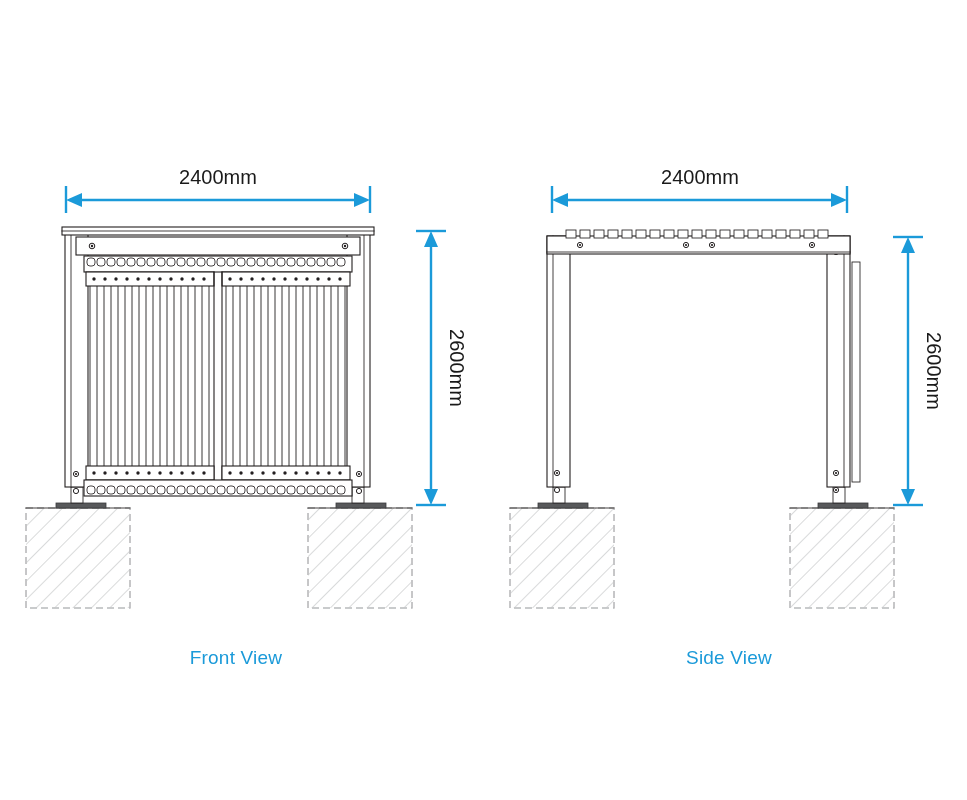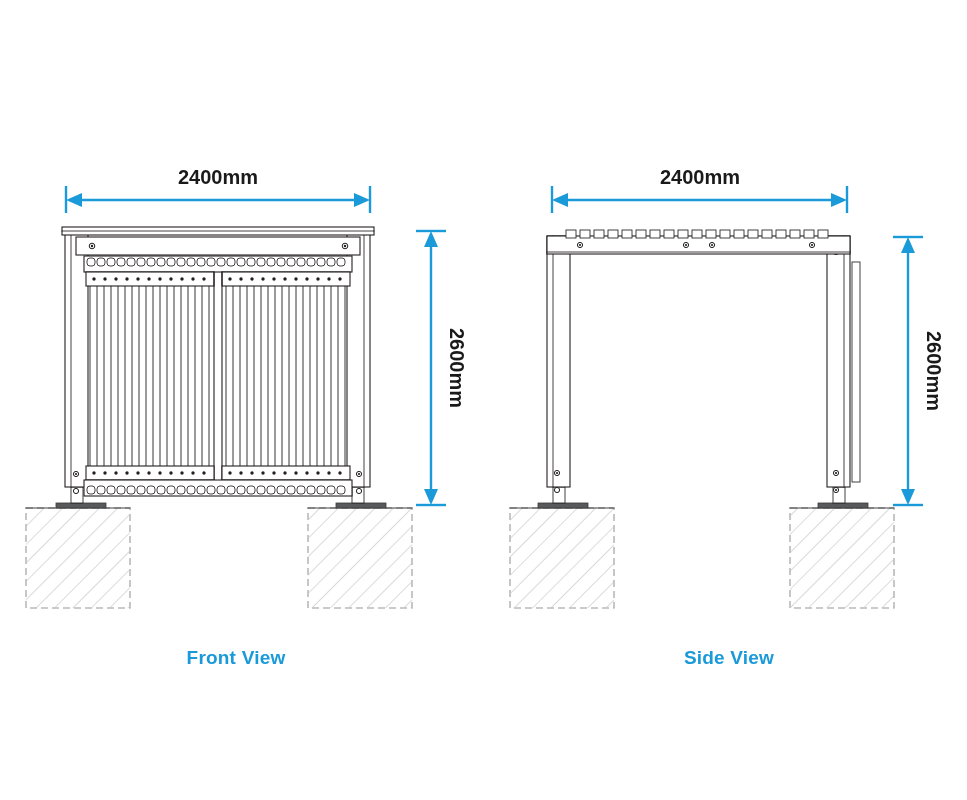--- a/index.html
+++ b/index.html
@@ -15,21 +15,20 @@
     overflow: hidden;
     font-family: "Liberation Sans", sans-serif;
     -webkit-font-smoothing: antialiased;
   }
   #drawing-root {
     position: absolute;
     left: 0;
     top: 0;
     width: 967px;
     height: 800px;
-    font-weight: bold;
   }
   svg.drawing {
     display: block;
     width: 967px;
     height: 800px;
   }
   .dim-text {
     font-family: "Liberation Sans", sans-serif;
     font-size: 20px;
     fill: #1a1a1a;

